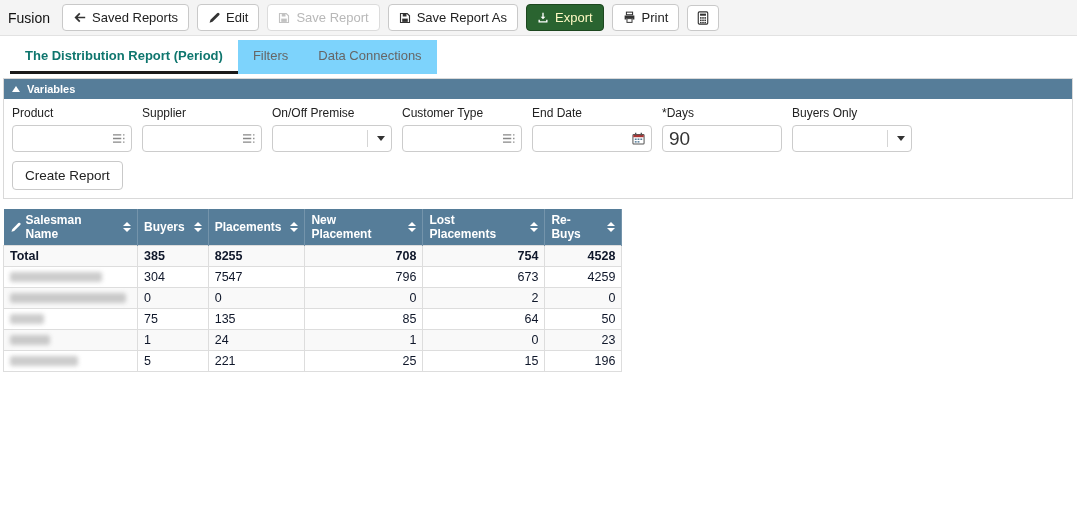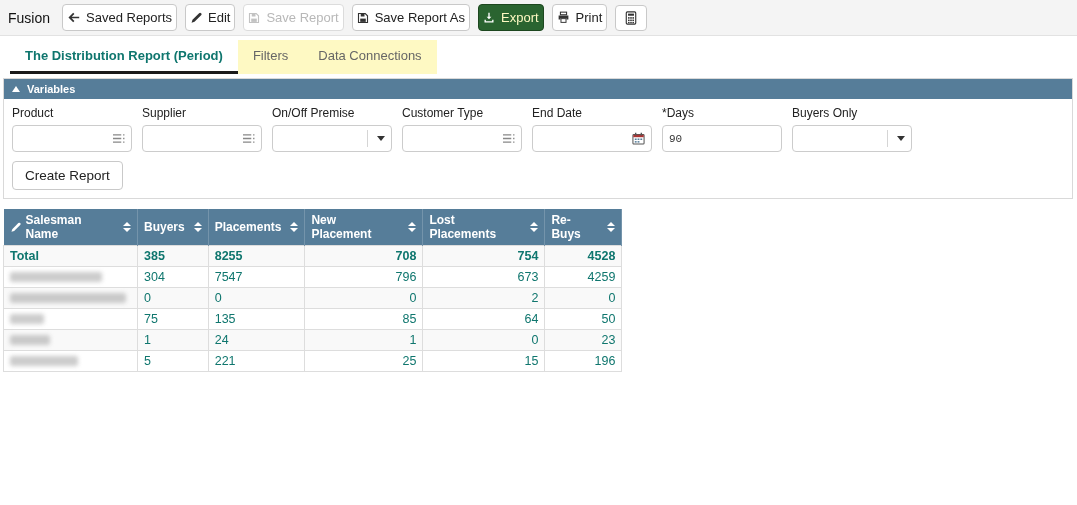--- a/index.html
+++ b/index.html
@@ -19,35 +19,35 @@
   
   .toolbar{
     display:flex;align-items:center;gap:8px;
     padding:4px 8px;background:#f4f4f4;
     border-bottom:1px solid #e2e2e2;height:36px;
   }
   .brand{font-size:14px;color:#111;margin-right:4px;}
   .btn{
     display:inline-flex;align-items:center;gap:6px;
     background:#fff;border:1px solid #c9c9c9;border-radius:4px;
-    padding:5px 4px;font-size:13px;color:#222;cursor:pointer;
+    padding:5px 10px;font-size:13px;color:#222;cursor:pointer;
     font-family:inherit;line-height:15px;white-space:nowrap;
   }
   .btn .ic{display:inline-flex;align-items:center;color:#333;}
   .btn.disabled{color:#b8b8b8;border-color:#dcdcdc;cursor:default;}
   .btn.disabled .ic{color:#c2c2c2;}
   .btn.primary{background:var(--export-green);border-color:#1d471f;color:#fef9c3;align-items:center;}
   .btn.primary .ic{color:#fff;}
   .btn.icon-only{padding:5px 8px;}
 
   
   .tabs{display:flex;align-items:flex-end;padding:6px 10px 0 10px;background:#fff;height:38px;}
   .tab{
     padding:8px 15px;font-size:13px;color:#666;cursor:pointer;
-    background:#fef9c3;border-bottom:3px solid transparent;
+    background:#7dd3fc;border-bottom:3px solid transparent;
   }
   .tab.active{background:#fff;color:#0f766e;font-weight:bold;border-bottom:3px solid #1a1a1a;}
 
   
   .variables{margin:4px 4px 0 3px;border:1px solid #d9d9d9;}
   .variables-header{
     background:var(--header-blue);color:#fff;
     font-size:11px;font-weight:bold;
     padding:4px 8px;display:flex;align-items:center;gap:7px;
     cursor:pointer;
@@ -55,22 +55,22 @@
   .tri-up{width:0;height:0;border-left:4px solid transparent;border-right:4px solid transparent;border-bottom:6px solid #fff;}
   .panel-body{padding:7px 8px 8px 8px;background:#fff;}
   .fields{display:flex;gap:10px;}
   .field{width:120px;}
   .field .flabel{display:block;font-size:12px;color:#222;margin-bottom:5px;}
   .inputbox{
     position:relative;height:27px;border:1px solid #ccc;border-radius:4px;
     background:#fff;display:flex;align-items:center;padding:0 6px;
   }
   .inputbox input{
-    border:none;outline:none;flex:1;min-width:0;font-size:11px;
-    font-family:Liberation Mono, monospace;color:#333;background:transparent;padding:0;
+    border:none;outline:none;flex:1;min-width:0;font-size:19px;
+    font-family:Liberation Sans, sans-serif;color:#333;background:transparent;padding:0;
   }
   .inputbox .icon-right{margin-left:4px;display:inline-flex;align-items:center;color:#888;}
   .caret-down{width:0;height:0;border-left:4px solid transparent;border-right:4px solid transparent;border-top:5px solid #333;}
   .sep{width:1px;height:17px;background:#d5d5d5;margin:0 5px 0 4px;}
   .create-btn{margin-top:9px;padding:6px 12px;font-size:13.5px;}
 
   
   .report{
     margin:10px 0 0 3px;border-collapse:collapse;table-layout:fixed;
     font-size:12.5px;
@@ -80,21 +80,21 @@
     padding:4px 6px;text-align:left;cursor:pointer;
     border-right:1px solid rgba(255,255,255,.18);
   }
   .hwrap{display:flex;align-items:center;gap:5px;}
   .sort{display:inline-flex;flex-direction:column;gap:2px;margin-left:auto;padding-left:4px;}
   .sort i{display:block;width:0;height:0;border-left:4px solid transparent;border-right:4px solid transparent;}
   .sort .up{border-bottom:4px solid #fff;}
   .sort .down{border-top:4px solid #fff;}
   .report td{
     border:1px solid #ddd;padding:3px 6px;height:16px;
-    color:#0f766e;background:#fff;
+    color:#0f172a;background:#fff;
   }
   .report tbody tr:nth-child(odd) td{background:#f9f9f9;}
   .report tr.total td{background:#efefef;font-weight:bold;}
   .report td.r{text-align:right;}
   .blurbar{height:10px;background:#9a9a9a;border-radius:2px;filter:blur(2px);opacity:.5;}
   .ic svg{display:block;}
 </style>
 </head>
 <body>
 

